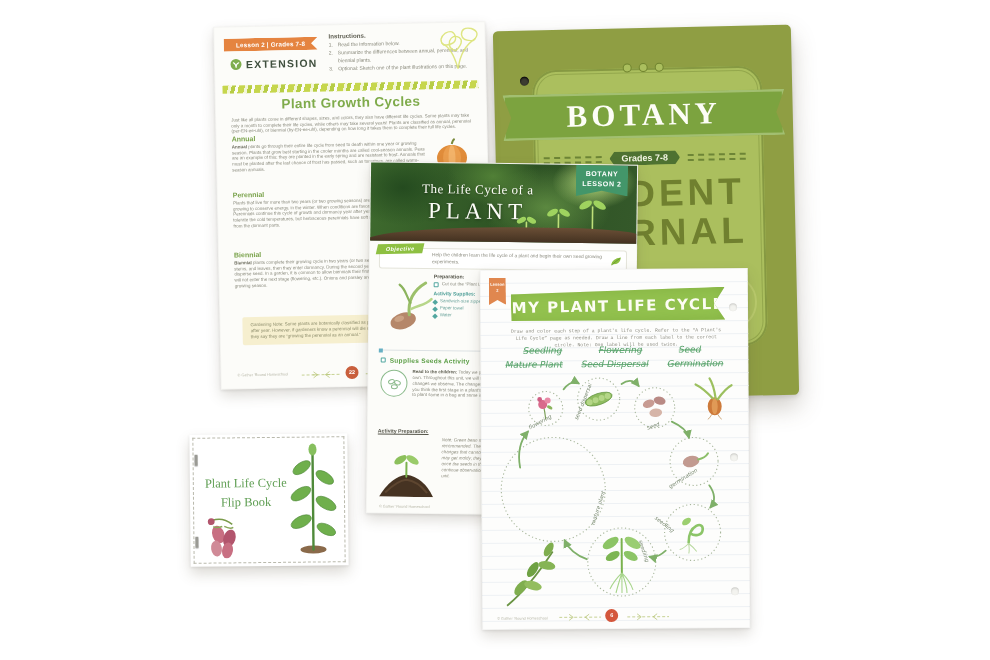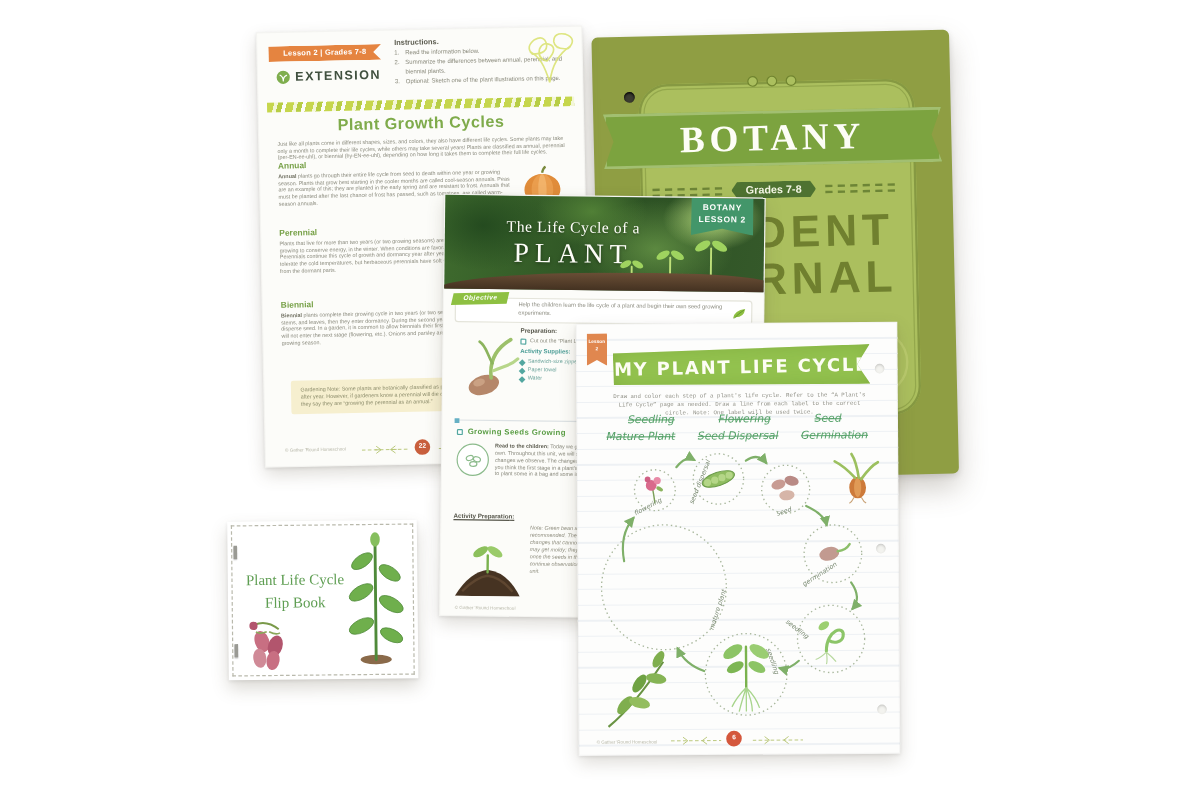--- a/index.html
+++ b/index.html
@@ -325,21 +325,21 @@
           <span class="bullet-text">Water</span>
         </div>
     </div>
 
     <div class="divider2">
         <i></i>
       </div>
 
     <div class="activity-head">
       <span class="chk"></span>
-      <span class="activity-title">Growing Seeds Growing</span>
+      <span class="activity-title">Supplies Seeds Activity</span>
     </div>
 
     <div class="read-block">
       <span class="seeds-icon">
         <svg width="16" height="14" viewBox="0 0 16 14">
           <ellipse cx="5" cy="5" rx="3" ry="2" transform="rotate(-20 5 5)" fill="none" stroke="#8cbb8c" stroke-width="1"></ellipse>
           <ellipse cx="11" cy="6" rx="3" ry="2" transform="rotate(20 11 6)" fill="none" stroke="#8cbb8c" stroke-width="1"></ellipse>
           <ellipse cx="8" cy="10" rx="3" ry="2" fill="none" stroke="#8cbb8c" stroke-width="1"></ellipse>
         </svg>
       </span>

